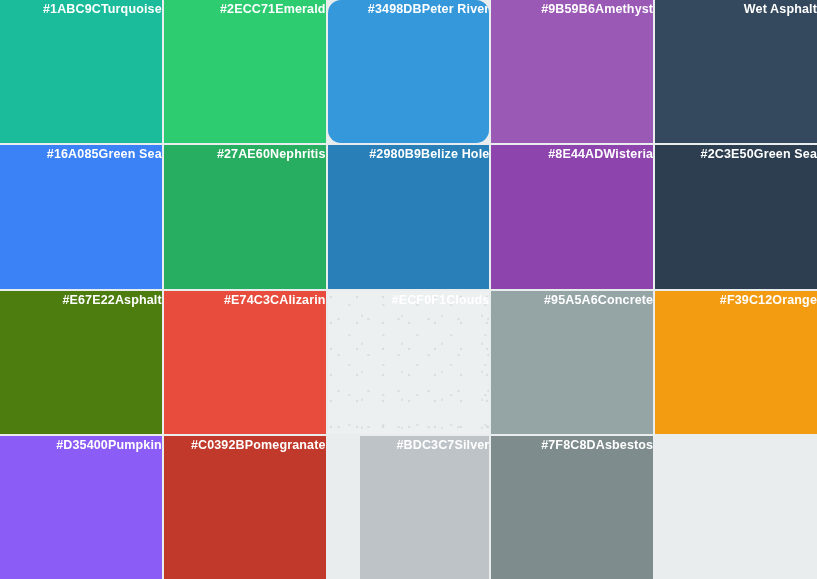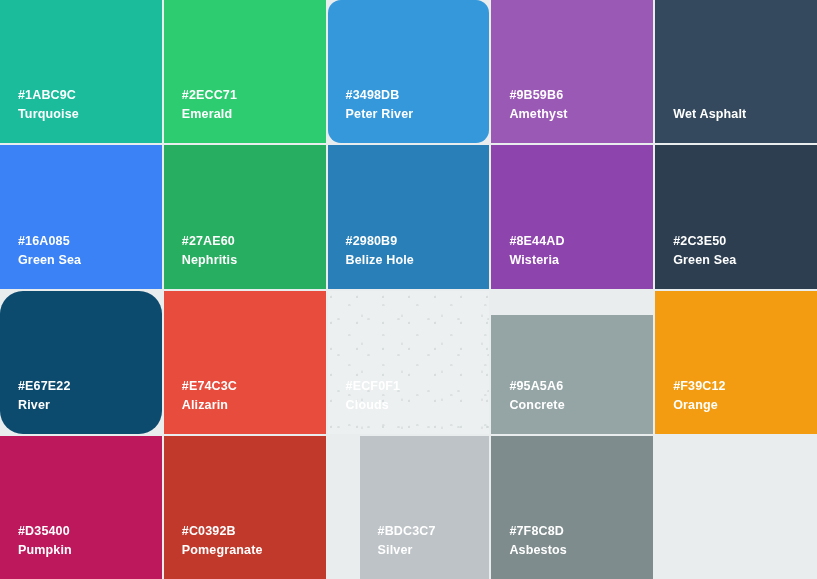--- a/index.html
+++ b/index.html
@@ -22,24 +22,23 @@
     grid-template-columns: repeat(5, 1fr);
     grid-template-rows: repeat(4, 1fr);
     gap: 2px;
     background: #e9edee;
     box-sizing: border-box;
   }
 
   .swatch {
     position: relative;
     display: flex;
-    flex-direction: column;
     justify-content: flex-end;
     box-sizing: border-box;
-    padding: 0 0 20px 18px;
+    padding: 0 0 20px 26px;
     overflow: hidden;
   }
 
   
   .swatch.textured::before {
     content: "";
     position: absolute;
     inset: 0;
     pointer-events: none;
     background-image:
@@ -101,41 +100,41 @@
       <div class="swatch-name">Belize Hole</div>
     </div>
     <div class="swatch" style="background: rgb(142, 68, 173);">
       <div class="swatch-hex">#8E44AD</div>
       <div class="swatch-name">Wisteria</div>
     </div>
     <div class="swatch" style="background: rgb(44, 62, 80);">
       <div class="swatch-hex">#2C3E50</div>
       <div class="swatch-name">Green Sea</div>
     </div>
-    <div class="swatch" style="background: #0c4a6e; border-radius: 23px;">
+    <div class="swatch" style="background: #4d7c0f;">
       <div class="swatch-hex">#E67E22</div>
-      <div class="swatch-name">River</div>
+      <div class="swatch-name">Asphalt</div>
     </div>
     <div class="swatch" style="background: rgb(231, 76, 60);">
       <div class="swatch-hex">#E74C3C</div>
       <div class="swatch-name">Alizarin</div>
     </div>
     <div class="swatch textured" style="background: rgb(236, 240, 241);">
       <div class="swatch-hex">#ECF0F1</div>
       <div class="swatch-name">Clouds</div>
     </div>
-    <div class="swatch" style="background: rgb(149, 165, 166); margin-top: 24px;">
+    <div class="swatch" style="background: rgb(149, 165, 166);">
       <div class="swatch-hex">#95A5A6</div>
       <div class="swatch-name">Concrete</div>
     </div>
     <div class="swatch" style="background: rgb(243, 156, 18);">
       <div class="swatch-hex">#F39C12</div>
       <div class="swatch-name">Orange</div>
     </div>
-    <div class="swatch" style="background: #be185d;">
+    <div class="swatch" style="background: #8b5cf6;">
       <div class="swatch-hex">#D35400</div>
       <div class="swatch-name">Pumpkin</div>
     </div>
     <div class="swatch" style="background: rgb(192, 57, 43);">
       <div class="swatch-hex">#C0392B</div>
       <div class="swatch-name">Pomegranate</div>
     </div>
     <div class="swatch" style="background: rgb(189, 195, 199); margin-left: 32px;">
       <div class="swatch-hex">#BDC3C7</div>
       <div class="swatch-name">Silver</div>

